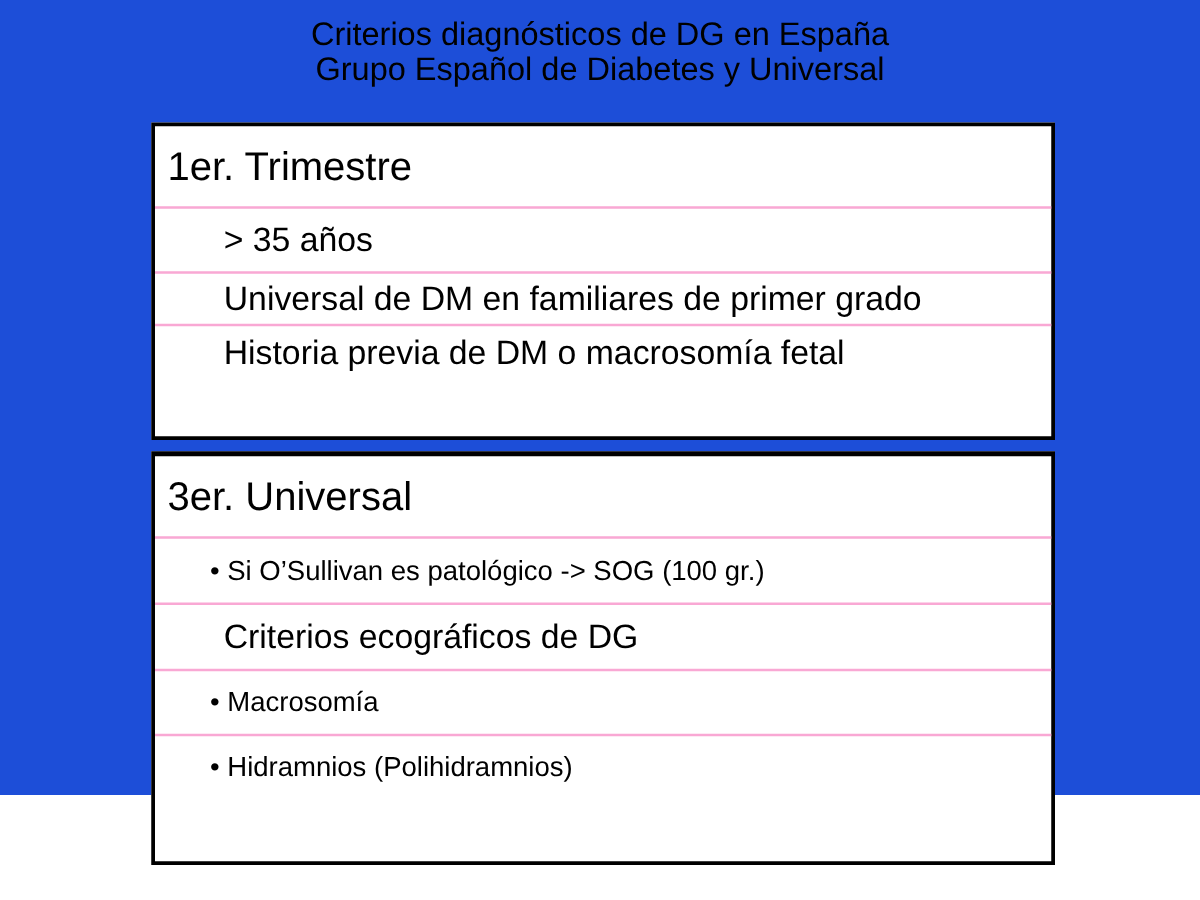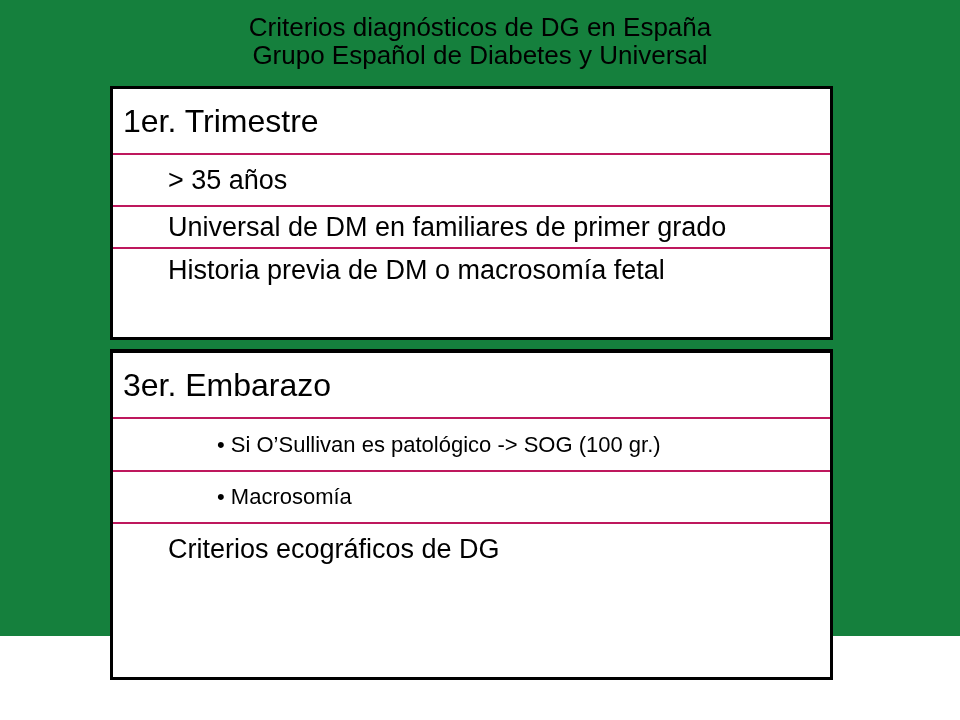--- a/index.html
+++ b/index.html
@@ -7,71 +7,73 @@
   body {
     font-family: "Liberation Sans", sans-serif;
     background: #ffffff;
     color: #000000;
     overflow: hidden;
   }
   .slide {
     position: relative;
     width: 960px;
     height: 636px;
-    background: #15803d;
+    background: #1d4ed8;
   }
   .slide-title {
     position: absolute;
     top: 13px;
     left: 0;
     width: 100%;
     text-align: center;
     font-size: 26px;
     line-height: 28px;
     color: #000000;
   }
   .box {
     position: absolute;
-    left: 110px;
+    left: 121px;
     width: 723px;
     border: 3px solid #000000;
     background: #ffffff;
     display: flex;
     flex-direction: column;
+    margin-top: 12px;
   }
   .box-1 { top: 86px;  height: 254px; }
   .box-3 { top: 349px; height: 331px; border-top-width: 4px; }
   .row {
     display: flex;
     align-items: center;
     overflow: hidden;
     flex: 0 0 auto;
   }
-  .row + .row { border-top: 2px solid #be185d; }
+  .row + .row { border-top: 2px solid #f9a8d4; }
   .row-header { font-size: 32px; padding-left: 10px; }
   .row-lvl1   { font-size: 27px; padding-left: 55px; }
-  .row-lvl2   { font-size: 22px; padding-left: 104px; }
+  .row-lvl2   { font-size: 22px; padding-left: 44px; }
 </style>
 </head>
 <body>
 
 <div class="slide">
 
   <div class="slide-title">
     <div>Criterios diagnósticos de DG en España</div>
     <div>Grupo Español de Diabetes y Universal</div>
   </div>
 
   <div class="box box-1">
     <div class="row row-header" style="height:64px">1er. Trimestre</div>
     <div class="row row-lvl1" style="height:52px">&gt; 35 años</div>
     <div class="row row-lvl1" style="height:42px">Universal de DM en familiares de primer grado</div>
     <div class="row row-lvl1" style="height:45px">Historia previa de DM o macrosomía fetal</div>
   </div>
 
   <div class="box box-3">
-    <div class="row row-header" style="height:64px">3er. Embarazo</div>
+    <div class="row row-header" style="height:64px">3er. Universal</div>
     <div class="row row-lvl2" style="height:53px">• Si O’Sullivan es patológico -&gt; SOG (100 gr.)</div>
+    <div class="row row-lvl1" style="height:53px">Criterios ecográficos de DG</div>
     <div class="row row-lvl2" style="height:52px">• Macrosomía</div>
-    <div class="row row-lvl1" style="height:53px">Criterios ecográficos de DG</div>
+    <div class="row row-lvl2" style="height:52px">• Hidramnios (Polihidramnios)</div>
   </div>
 
 </div>
 
 </body></html>

